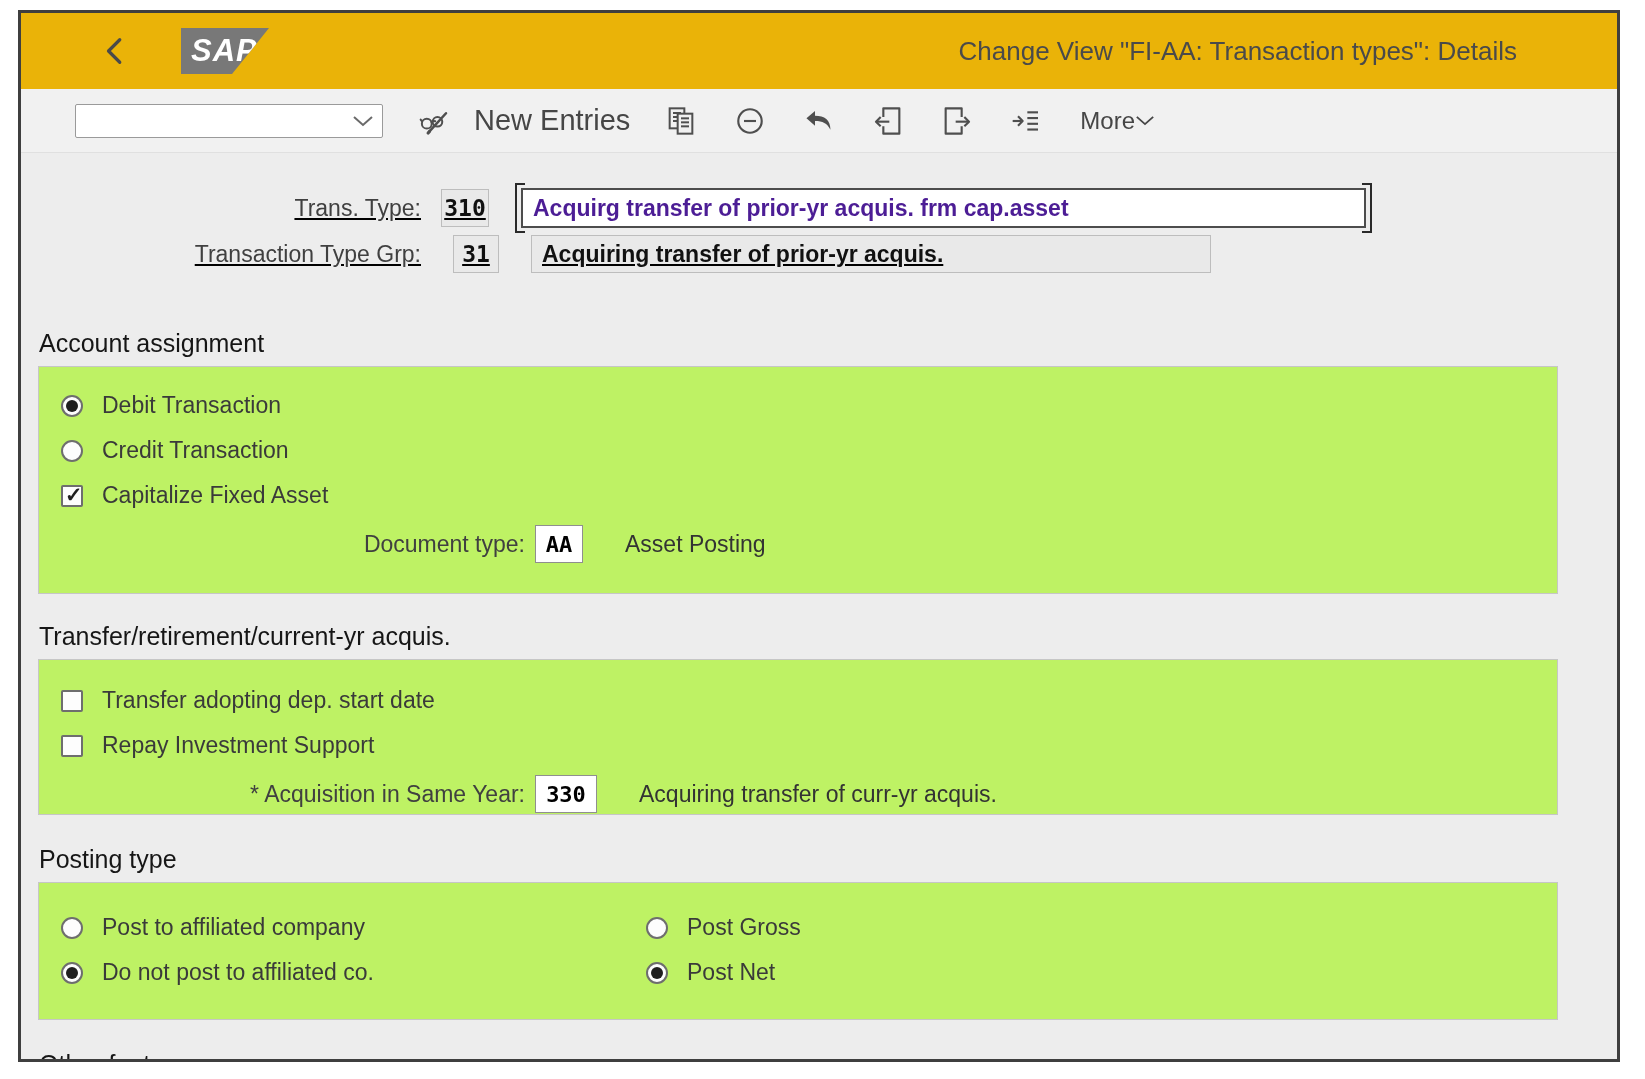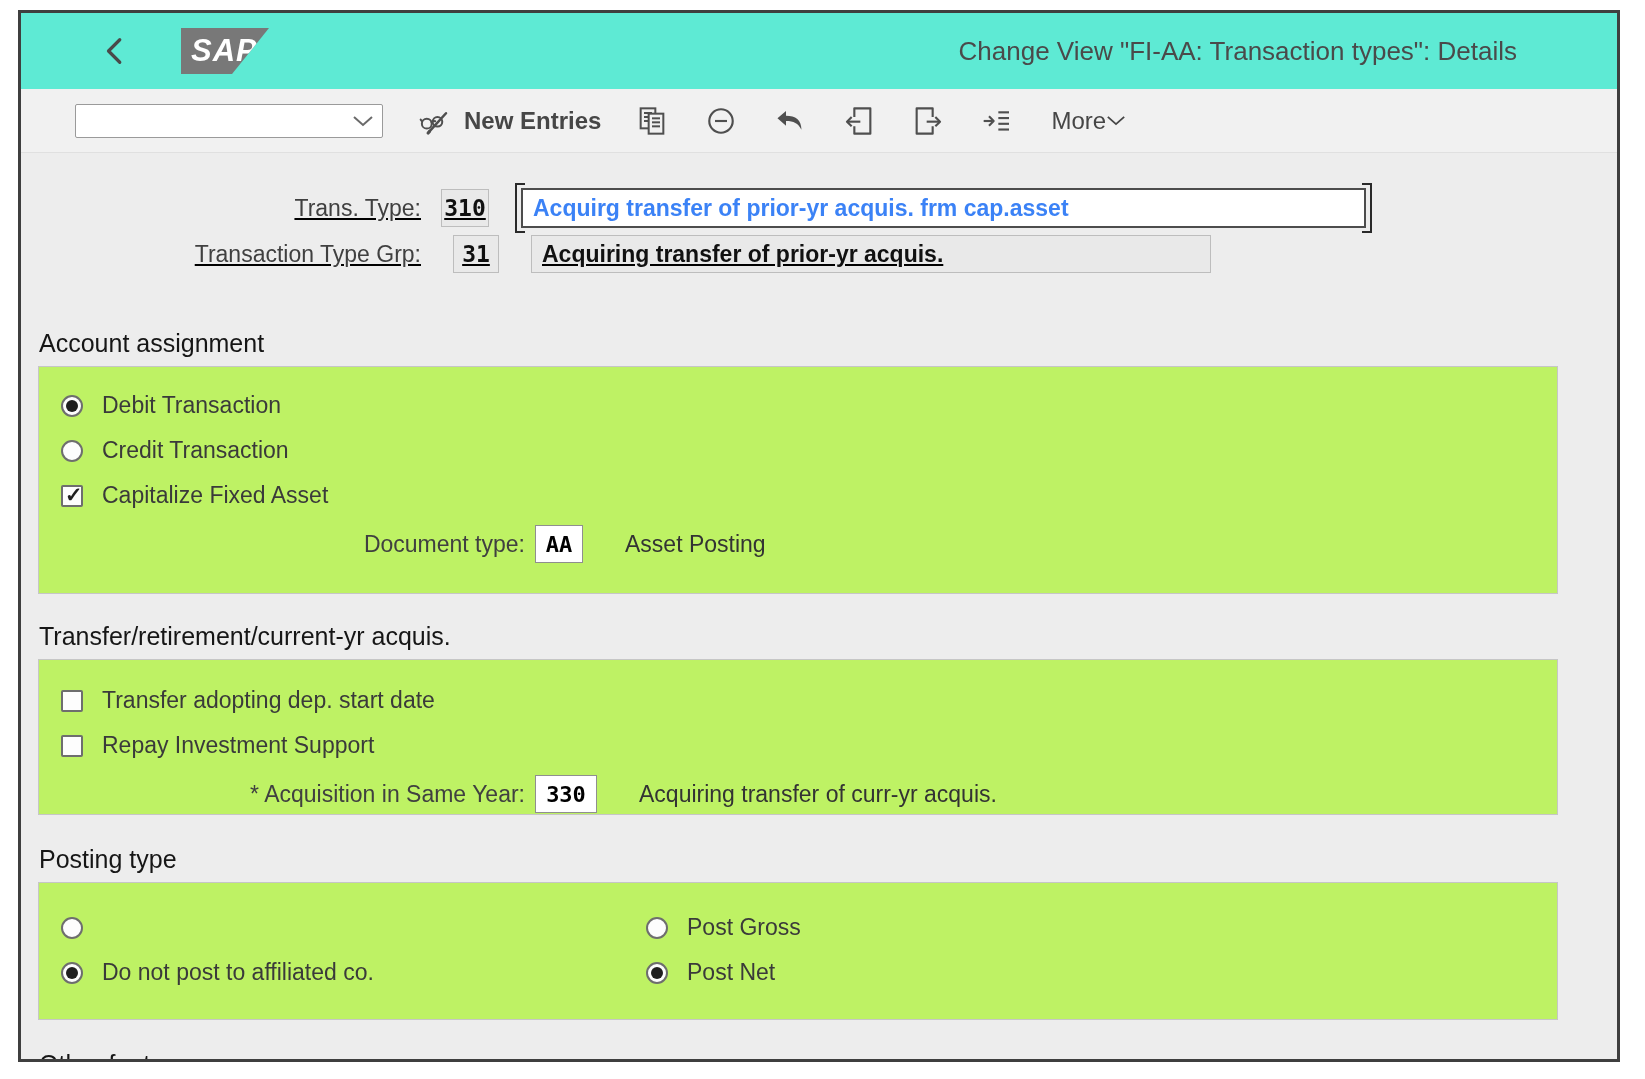--- a/index.html
+++ b/index.html
@@ -2,21 +2,21 @@
 <html><head>
 <meta charset="utf-8">
 <style>
   * { box-sizing: border-box; margin: 0; padding: 0; }
   html, body { width: 1645px; height: 1079px; background: #ffffff; overflow: hidden;
     font-family: "Liberation Sans", sans-serif; }
   .window { position: absolute; left: 18px; top: 10px; width: 1602px; height: 1052px;
     border: 3px solid #3f3f3f; background: #ededed; overflow: hidden; }
 
   
-  .titlebar { height: 76px; background: #5eead4; display: flex; align-items: center;
+  .titlebar { height: 76px; background: #eab308; display: flex; align-items: center;
     padding: 0 100px 0 78px; }
   .back-btn { width: 34px; height: 36px; display: flex; align-items: center; justify-content: center;
     color: #4a4a4a; cursor: pointer; }
   .sap-logo { margin-left: 48px; width: 88px; height: 46px; background: #787878;
     clip-path: polygon(0 0, 100% 0, 58% 100%, 0 100%);
     display: flex; align-items: center; padding-left: 10px; }
   .sap-logo span { color: #ffffff; font-weight: bold; font-style: italic; font-size: 31px;
     letter-spacing: 1px; }
   .win-title { margin-left: auto; font-size: 26px; color: #4a4a4a; white-space: nowrap; }
 
@@ -24,21 +24,21 @@
   .toolbar { height: 64px; background: #f1f1f1; display: flex; align-items: center;
     padding-left: 54px; border-bottom: 1px solid #e0e0e0; color: #4f4f4f; }
   .combo { width: 308px; height: 34px; background: #ffffff; border: 1px solid #9a9a9a;
     border-radius: 2px; display: flex; align-items: center; padding: 0 8px; }
   .combo input { border: none; outline: none; flex: 1; font-size: 20px; height: 100%;
     background: transparent; font-family: "Liberation Sans", sans-serif; }
   .combo .chev { color: #6a6a6a; }
   .tb-icon { width: 36px; height: 36px; margin-left: 33px; display: flex; align-items: center;
     justify-content: center; cursor: pointer; color: #4f4f4f; }
   .tb-icon svg { width: 32px; height: 32px; }
-  .tb-text { font-size: 24px; color: #464646; margin-left: 12px; cursor: pointer; white-space: nowrap; font-weight: bold; }
+  .tb-text { font-size: 29px; color: #464646; margin-left: 22px; cursor: pointer; white-space: nowrap; }
   .more-btn { display: flex; align-items: center; gap: 0; margin-left: 36px; font-size: 24px;
     color: #464646; cursor: pointer; }
 
   
   .content { padding: 32px 0 0 17px; position: relative; }
 
   .field-row { display: flex; align-items: center; height: 46px; text-decoration: underline; }
   .f-label { width: 395px; text-align: right; padding-right: 12px; font-size: 23px; color: #404040;
     white-space: nowrap; }
   .code-box { height: 38px; background: #e9e9e9; border: 1px solid #bdbdbd; display: flex;
@@ -46,21 +46,21 @@
     font-family: "DejaVu Sans Mono", monospace; font-weight: bold; font-size: 23px; color: #101010; }
   .code-310 { width: 48px; margin-left: 8px; }
   .code-31 { width: 46px; margin-left: 20px; }
 
   .focus-frame { position: relative; display: inline-block; margin-left: 32px; }
   .focus-frame::before, .focus-frame::after { content: ""; position: absolute; top: -5px; bottom: -5px;
     width: 8px; border-top: 2px solid #2a2a2a; border-bottom: 2px solid #2a2a2a; }
   .focus-frame::before { left: -6px; border-left: 2px solid #2a2a2a; }
   .focus-frame::after { right: -6px; border-right: 2px solid #2a2a2a; }
   .desc-input { width: 845px; height: 40px; background: #ffffff; border: 2px solid #4d4d4d;
-    font-size: 23px; font-weight: bold; color: #3b82f6; padding: 0 10px; outline: none;
+    font-size: 23px; font-weight: bold; color: #4c1d95; padding: 0 10px; outline: none;
     font-family: "Liberation Sans", sans-serif; }
   .desc-readonly { margin-left: 32px; width: 680px; height: 38px; background: #e9e9e9;
     border: 1px solid #bdbdbd; display: flex; align-items: center; padding: 0 10px;
     font-size: 23px; font-weight: bold; color: #111; }
 
   .section-title { font-size: 25px; color: #161616; margin-left: 1px; white-space: nowrap; }
   .group-box { border: 1px solid #c6c6c6; width: 1520px; background: #bef264; }
 
   .opt-row { display: flex; align-items: center; height: 45px; padding-left: 22px; }
   .opt-label { margin-left: 19px; font-size: 23px; color: #3a3a3a; white-space: nowrap; }
@@ -261,20 +261,21 @@
         <input class="small-input w-330" value="330" style="">
         <div class="inline-desc">Acquiring transfer of curr-yr acquis.</div>
       </div>
     </div>
 
     <div class="section-title" style="margin-top:30px;">Posting type</div>
     <div class="group-box" style="margin-top:8px; height:138px; padding-top:22px;">
       <div class="two-col">
         <div class="col-1">
           <div class="radio"></div>
+          <div class="opt-label">Post to affiliated company</div>
         </div>
         <div class="col-2">
           <div class="radio"></div>
           <div class="opt-label">Post Gross</div>
         </div>
       </div>
       <div class="two-col">
         <div class="col-1">
           <div class="radio on"></div>
           <div class="opt-label">Do not post to affiliated co.</div>

